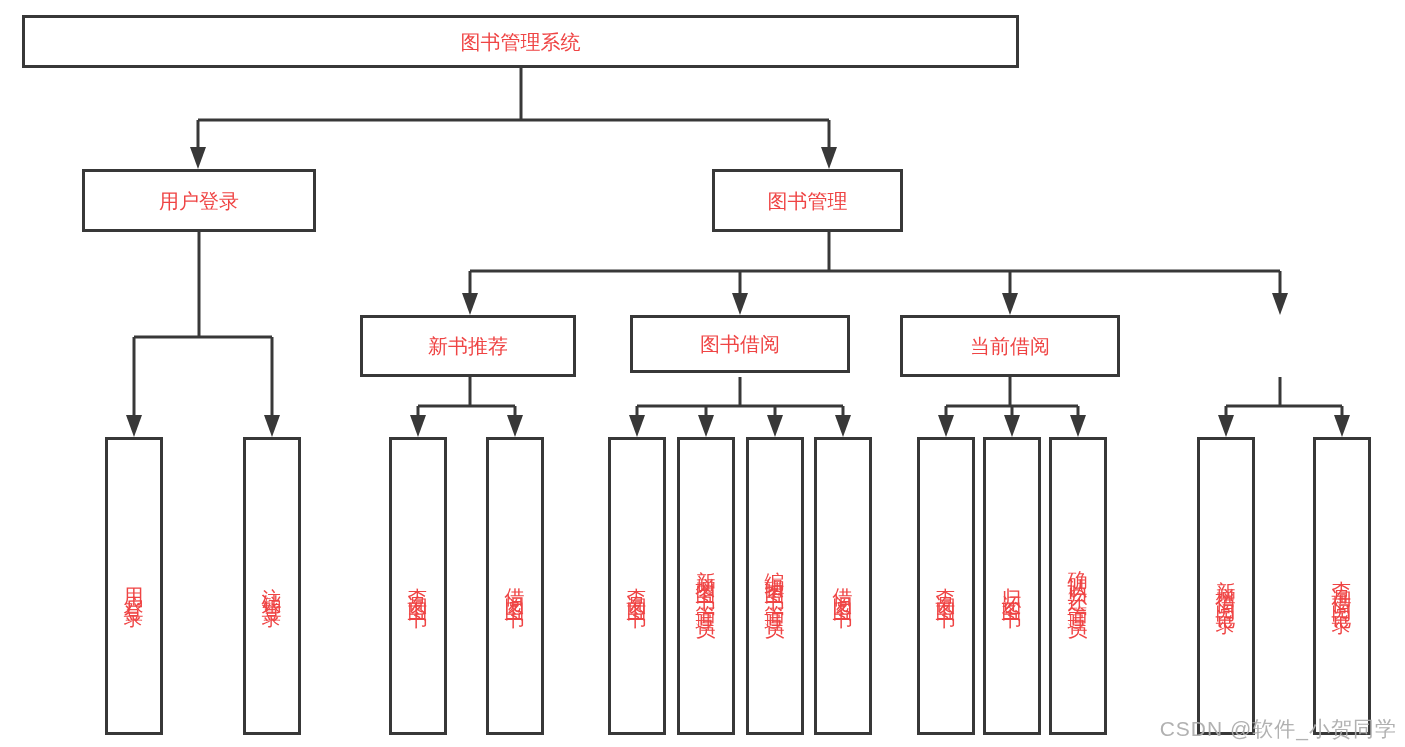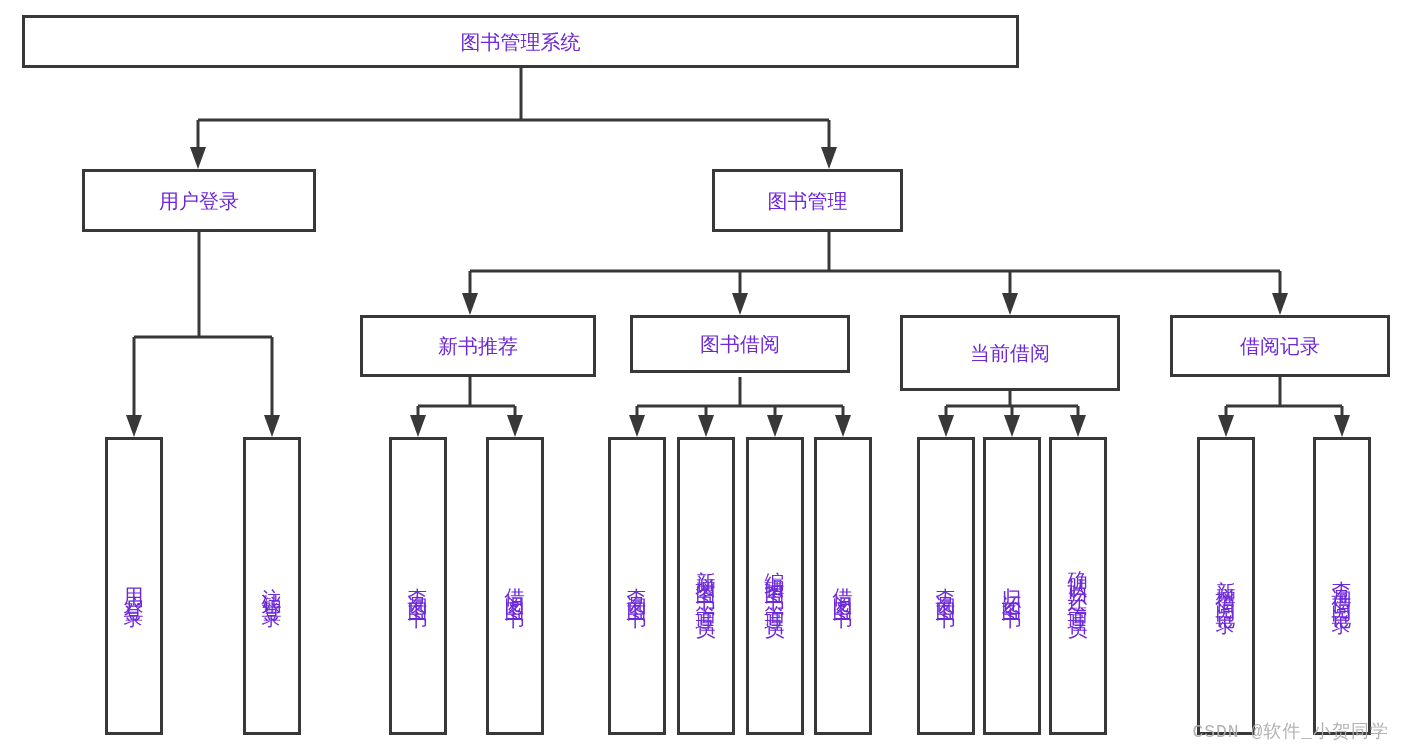--- a/index.html
+++ b/index.html
@@ -3,32 +3,32 @@
 <meta charset="utf-8">
 <style>
   html,body{margin:0;padding:0;background:#ffffff;}
   body{font-family:"Liberation Sans","DejaVu Sans",sans-serif;}
   .canvas{position:relative;width:1405px;height:747px;background:#ffffff;overflow:hidden;}
   .connectors{position:absolute;left:0;top:0;z-index:0;}
   .node{
     position:absolute;z-index:1;box-sizing:border-box;
     background:#ffffff;border:3px solid #383838;
     display:flex;align-items:center;justify-content:center;
-    color:#6d28d9;font-size:20px;line-height:1.2;
+    color:#ef4444;font-size:20px;line-height:1.2;
   }
   .node .lbl{white-space:nowrap;}
   .leaf .lbl{
     writing-mode:vertical-rl;text-orientation:mixed;
     letter-spacing:7px;font-size:20px;white-space:normal;
     max-height:286px;
   }
   .watermark{
-    position:absolute;z-index:2;right:16px;bottom:4px;
-    font-size:18px;color:rgba(173,173,173,0.95);
-    letter-spacing:1px;white-space:nowrap;font-family:Liberation Mono, monospace;
+    position:absolute;z-index:2;right:8px;bottom:4px;
+    font-size:21px;color:rgba(173,173,173,0.95);
+    letter-spacing:1px;white-space:nowrap;
   }
 </style>
 </head>
 <body>
 
 <div class="canvas">
 
   <svg class="connectors" width="1405" height="747" viewBox="0 0 1405 747" stroke="#383838" stroke-width="3" fill="#383838">
 
     <g>
@@ -109,31 +109,28 @@
     <span class="lbl">图书管理系统</span>
   </div>
 
   <div class="node" style="left:82px;top:169px;width:234px;height:63px">
     <span class="lbl">用户登录</span>
   </div>
   <div class="node" style="left:712px;top:169px;width:191px;height:63px">
     <span class="lbl">图书管理</span>
   </div>
 
-  <div class="node" style="left:360px;top:315px;width:236px;height:62px">
+  <div class="node" style="left:360px;top:315px;width:216px;height:62px">
     <span class="lbl">新书推荐</span>
   </div>
   <div class="node" style="left:630px;top:315px;width:220px;height:58px">
     <span class="lbl">图书借阅</span>
   </div>
-  <div class="node" style="left:900px;top:315px;width:220px;height:76px">
+  <div class="node" style="left:900px;top:315px;width:220px;height:62px">
     <span class="lbl">当前借阅</span>
-  </div>
-  <div class="node" style="left:1170px;top:315px;width:220px;height:62px">
-    <span class="lbl">借阅记录</span>
   </div>
 
   <div class="node leaf" style="left:105px;top:437px;width:58px;height:298px">
     <span class="lbl">用户登录</span>
   </div>
   <div class="node leaf" style="left:243px;top:437px;width:58px;height:298px">
     <span class="lbl">注销登录</span>
   </div>
 
   <div class="node leaf" style="left:389px;top:437px;width:58px;height:298px">

